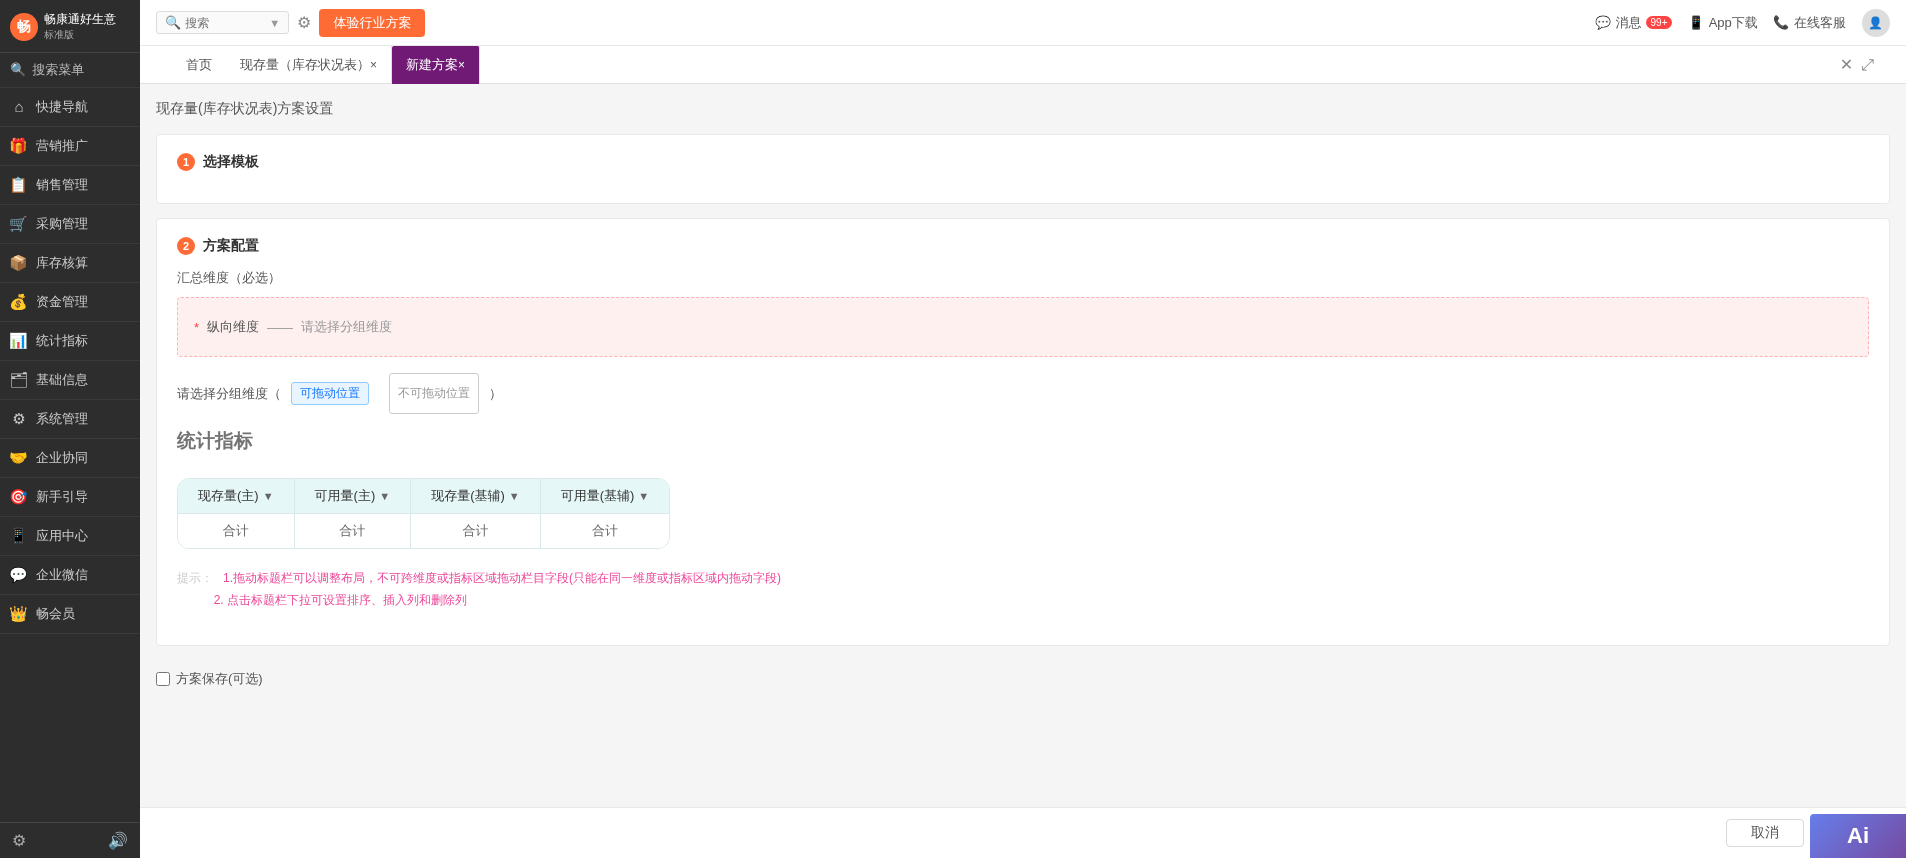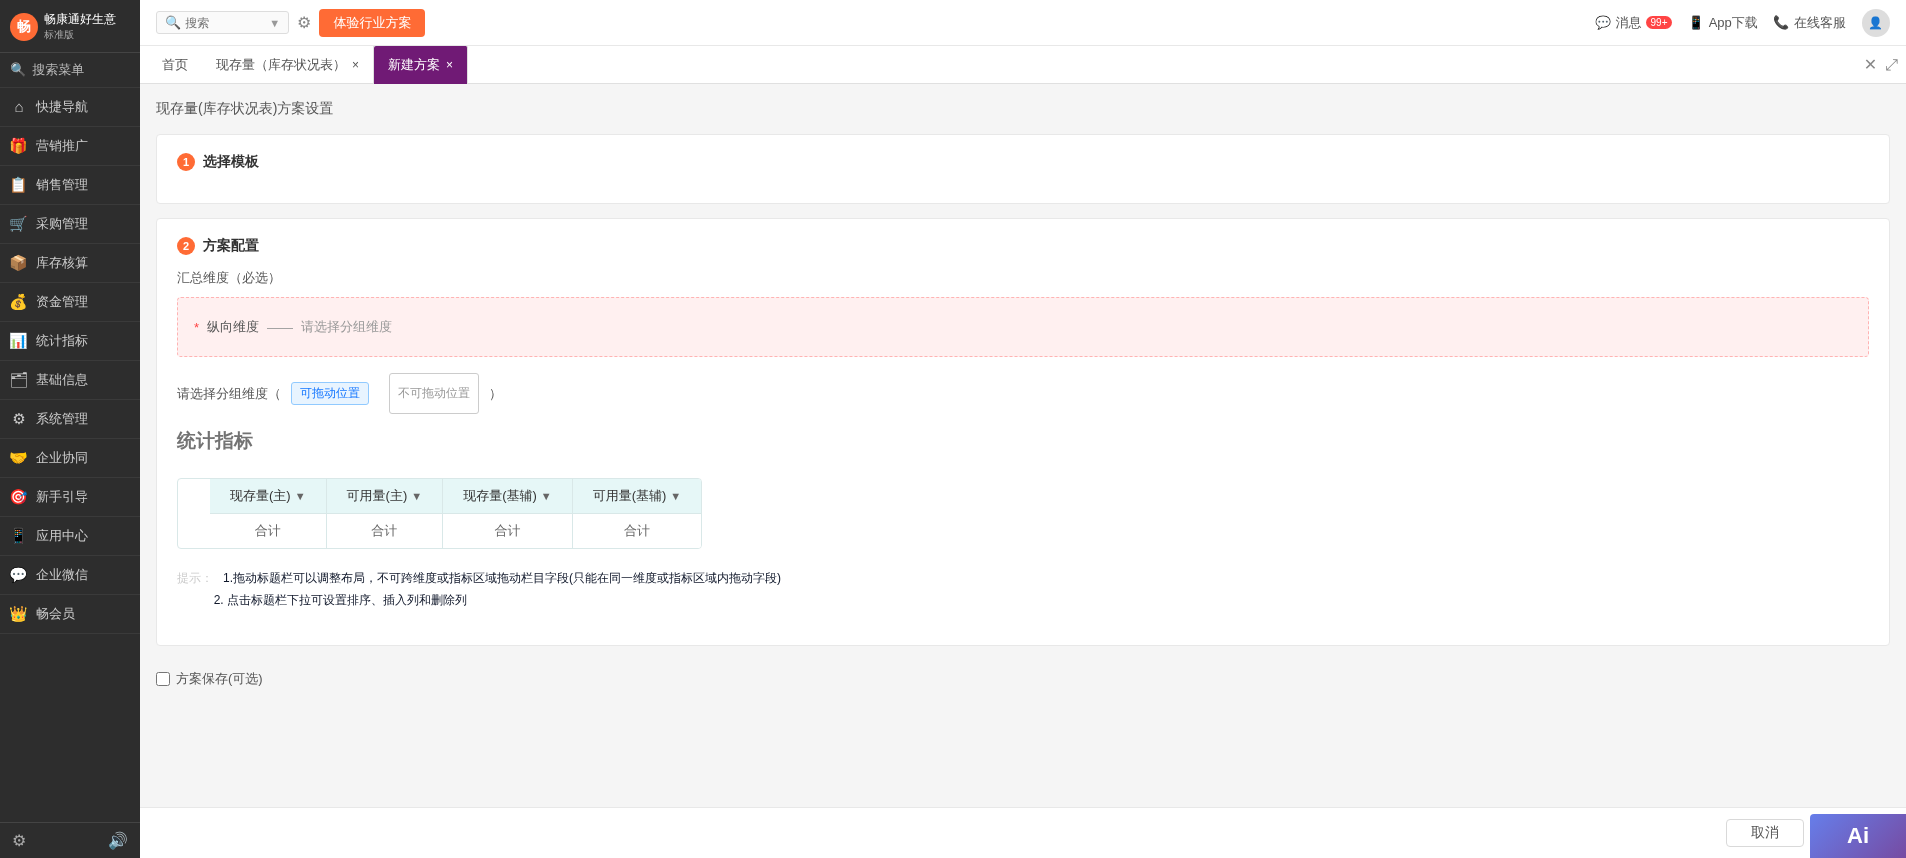--- a/index.html
+++ b/index.html
@@ -91,26 +91,26 @@
       width: 28px; height: 28px; background: #ddd; border-radius: 50%;
       display: flex; align-items: center; justify-content: center;
       font-size: 12px; color: #888;
     }
 
     
     .tabs-bar {
       background: #fff;
       border-bottom: 1px solid #e0e0e0;
       display: flex; align-items: center;
-      padding: 0 8px;
+      padding: 0 32px;
       height: 38px;
       gap: 0;
     }
     .tab {
-      display: flex; align-items: center; gap: 6px;
+      display: flex; align-items: center; 
       padding: 0 14px;
       height: 38px;
       cursor: pointer;
       font-size: 13px;
       color: #555;
       border-right: 1px solid #e0e0e0;
     }
     .tab.active {
       background: #701a75; color: #fff;
       border-radius: 2px 2px 0 0;
@@ -173,46 +173,45 @@
     }
     .indicator-badge-fixed {
       background: #fff; border: 1px solid #ccc;
       border-radius: 3px; padding: 11px 8px; font-size: 12px; color: #999;
     }
 
     .stats-section-label { color: #737373; font-size: 19px; margin-bottom: 24px; font-weight: bold; }
 
     .table-wrapper {
       border: 1px solid #d9e8e8;
-      border-radius: 4px;
+      border-radius: 12px;
       overflow: hidden;
       display: inline-block;
       margin-bottom: 16px;
-      padding-left: 32px;
     }
     .stats-table { border-collapse: collapse; }
     .stats-table th {
       background: #e6f7f7; padding: 8px 20px;
       font-size: 13px; color: #333; font-weight: normal;
       border-right: 1px solid #d9e8e8;
       white-space: nowrap;
     }
     .stats-table th:last-child { border-right: none; }
     .stats-table td {
       background: #fff; padding: 8px 20px;
       font-size: 13px; color: #666; text-align: center;
       border-right: 1px solid #d9e8e8;
       border-top: 1px solid #d9e8e8;
     }
     .stats-table td:last-child { border-right: none; }
     .th-inner { display: flex; align-items: center; gap: 4px; }
     .th-chevron { color: #666; font-size: 11px; cursor: pointer; }
 
     .tips-section { color: #ccc; font-size: 12px; margin-bottom: 16px; line-height: 1.8; }
-    .tips-section span { color: #0f172a; }
+    .tips-section span { color: #ec4899; }
 
     .save-row { display: flex; align-items: center; gap: 6px; padding: 10px 0; }
     .save-checkbox { width: 14px; height: 14px; cursor: pointer; }
     .save-label { font-size: 13px; color: #555; }
 
     .footer-btns {
       display: flex; align-items: center; justify-content: flex-end; gap: 10px;
       padding: 10px 16px;
       background: #fff;
       border-top: 1px solid #e8e8e8;

